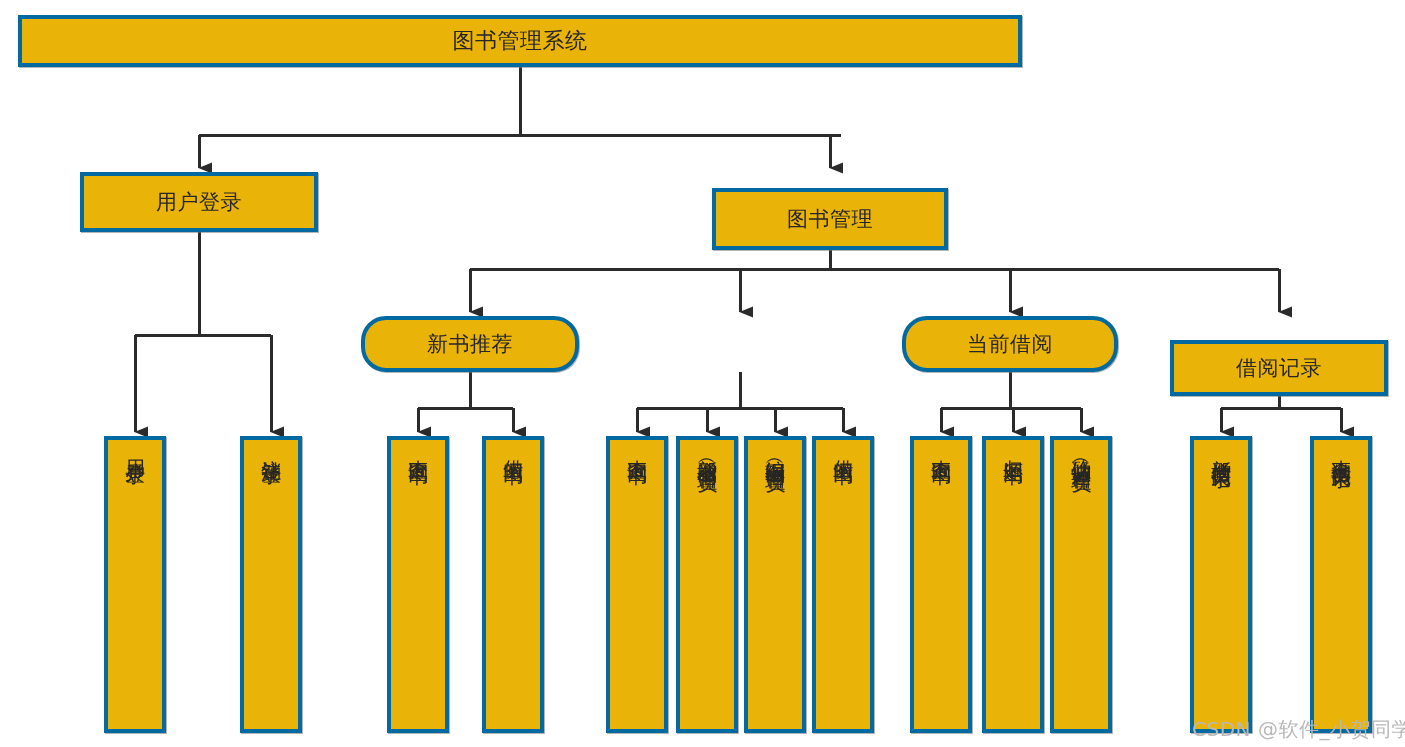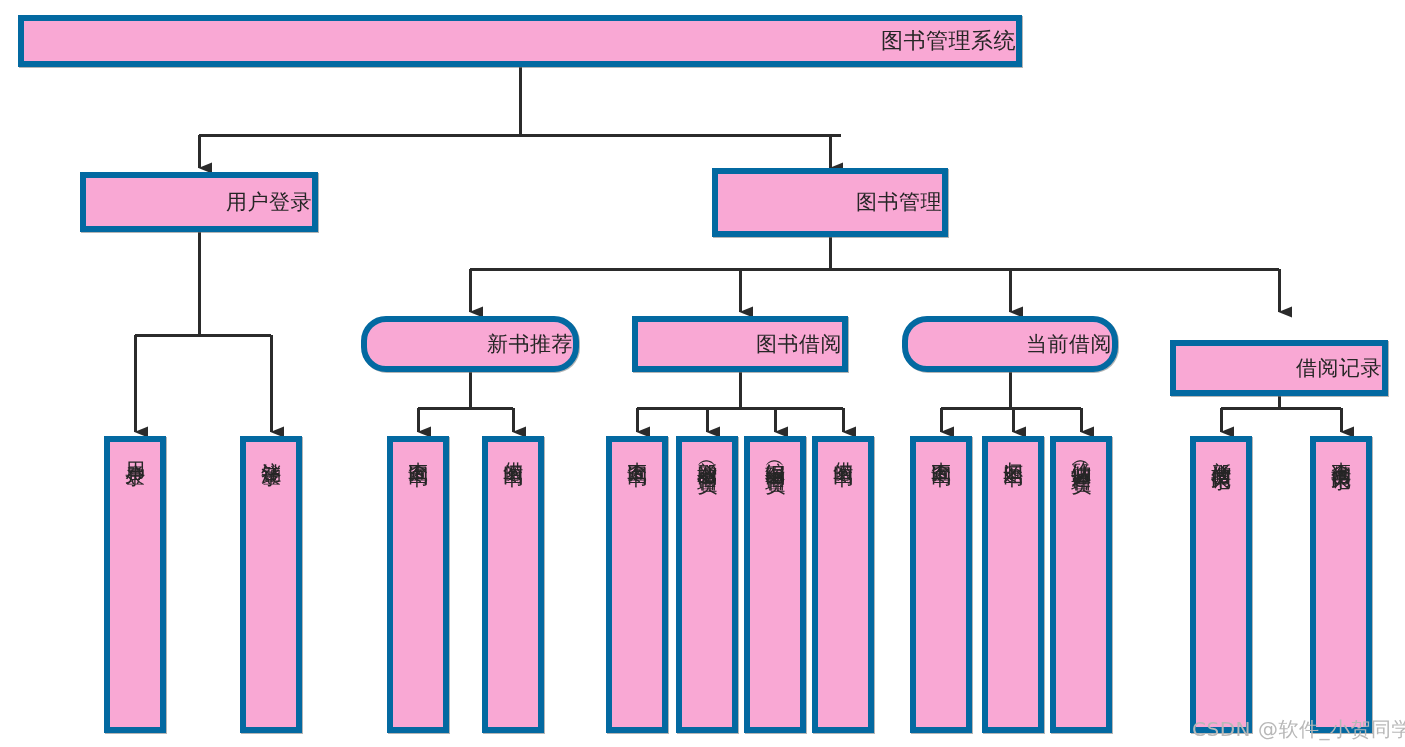--- a/index.html
+++ b/index.html
@@ -22,25 +22,25 @@
     position: absolute;
     left: 0;
     top: 0;
     width: 1405px;
     height: 747px;
     pointer-events: none;
   }
   .node {
     position: absolute;
     box-sizing: border-box;
-    background: #f9a8d4;
-    border: 6px solid #0369a1;
+    background: #eab308;
+    border: 4px solid #0369a1;
     display: flex;
     align-items: center;
-    justify-content: flex-end;
+    justify-content: center;
     box-shadow: 1px 1px 0 0 rgba(120,120,120,0.55);
   }
   .node-label {
     color: #262626;
     letter-spacing: 0.5px;
     white-space: nowrap;
     text-align: center;
   }
   .node.horizontal .node-label {
     font-size: 21px;
@@ -127,29 +127,26 @@
     </g>
   </svg>
 
   <div class="node root horizontal" style="left:18px; top:15px; width:1004px; height:52px;">
     <span class="node-label">图书管理系统</span>
   </div>
 
   <div class="node horizontal" style="left:80px; top:172px; width:238px; height:60px;">
     <span class="node-label">用户登录</span>
   </div>
-  <div class="node horizontal" style="left:712px; top:168px; width:236px; height:69px;">
+  <div class="node horizontal" style="left:712px; top:188px; width:236px; height:62px;">
     <span class="node-label">图书管理</span>
   </div>
 
   <div class="node horizontal" style="left:361px; top:316px; width:218px; height:56px;border-radius:25px;">
     <span class="node-label">新书推荐</span>
-  </div>
-  <div class="node horizontal" style="left:632px; top:316px; width:216px; height:56px;">
-    <span class="node-label">图书借阅</span>
   </div>
   <div class="node horizontal" style="left:902px; top:316px; width:216px; height:56px;border-radius:25px;">
     <span class="node-label">当前借阅</span>
   </div>
   <div class="node horizontal" style="left:1170px; top:316px; width:218px; height:56px;margin-top:24px;">
     <span class="node-label">借阅记录</span>
   </div>
 
   <div class="node vertical" style="left:104px; top:436px; width:62px; height:297px;">
     <span class="node-label">用户登录</span>

